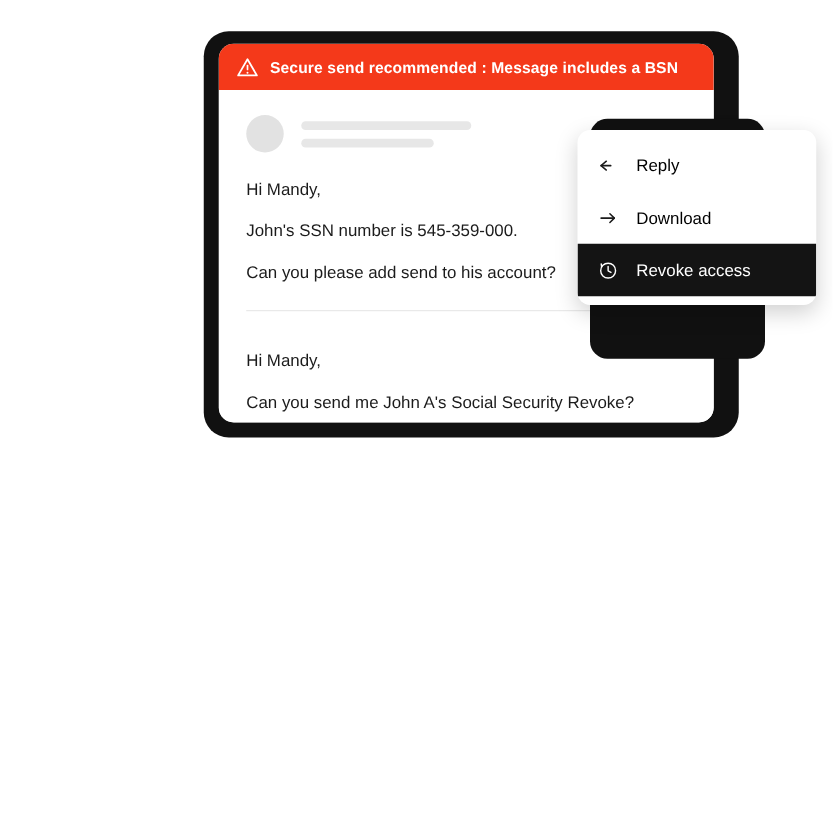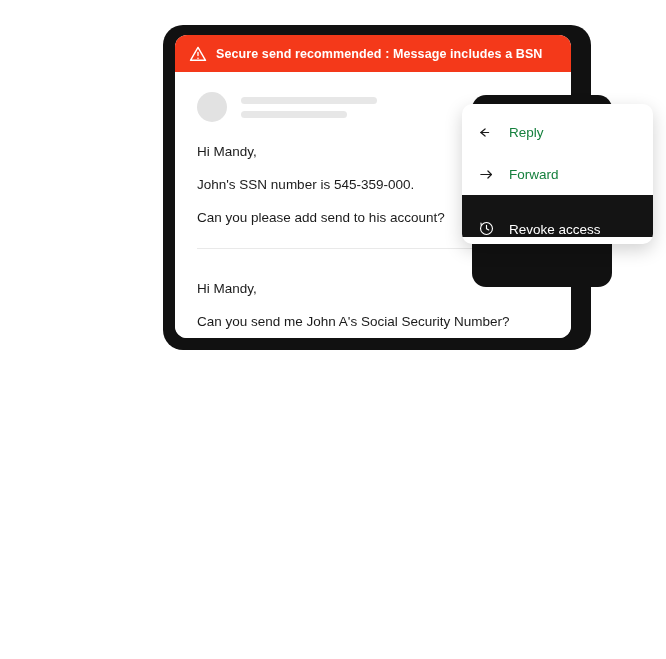--- a/index.html
+++ b/index.html
@@ -151,29 +151,28 @@
     overflow: hidden;
     padding: 7px 0;
   }
 
   .menu-item {
     display: flex;
     align-items: center;
     height: 42px;
     padding: 0 16px;
     font-size: 13.5px;
-    color: #15803d;
+    color: #000000;
     cursor: default;
     box-sizing: border-box;
   }
 
   .menu-item.active {
     background: #141414;
     color: #ffffff;
-    align-items: flex-end;
   }
 
   .menu-item .mi-icon {
     width: 17px;
     height: 17px;
     margin-right: 14px;
     flex: 0 0 auto;
     display: block;
   }
 
@@ -212,21 +211,21 @@
 
         <p class="msg-line">Hi Mandy,</p>
         <p class="msg-line">John's SSN number is 545-359-000.</p>
         <p class="msg-line">Can you please add send to his account?</p>
 
         <div class="divider"></div>
       </div>
 
       <div class="msg-bottom">
         <p class="msg-line">Hi Mandy,</p>
-        <p class="msg-line">Can you send me John A's Social Security Number?</p>
+        <p class="msg-line">Can you send me John A's Social Security Revoke?</p>
       </div>
 
     </div>
   </div>
 
   <div class="menu-shadow-card"></div>
 
   <div class="context-menu">
 
     <div class="menu-item">
@@ -235,21 +234,21 @@
         <path d="M4 12 H15" fill="none" stroke="#1b1b1b" stroke-width="1.7" stroke-linecap="round"></path>
       </svg>
       <span class="mi-label">Reply</span>
     </div>
 
     <div class="menu-item">
       <svg class="mi-icon" viewBox="0 0 24 24">
         <path d="M4 12 H19" fill="none" stroke="#1b1b1b" stroke-width="1.7" stroke-linecap="round"></path>
         <path d="M14 7 L19 12 L14 17" fill="none" stroke="#1b1b1b" stroke-width="1.7" stroke-linecap="round" stroke-linejoin="round"></path>
       </svg>
-      <span class="mi-label">Forward</span>
+      <span class="mi-label">Download</span>
     </div>
 
 
     <div class="menu-item active">
       <svg class="mi-icon" viewBox="0 0 24 24">
         <circle cx="12" cy="12" r="8.4" fill="none" stroke="#ffffff" stroke-width="1.6"></circle>
         <path d="M12 7.4 V12.2 L15.2 14" fill="none" stroke="#ffffff" stroke-width="1.6" stroke-linecap="round" stroke-linejoin="round"></path>
         <path d="M4.6 7.6 L4.2 4.4" fill="none" stroke="#ffffff" stroke-width="1.6" stroke-linecap="round"></path>
       </svg>
       <span class="mi-label">Revoke access</span>

